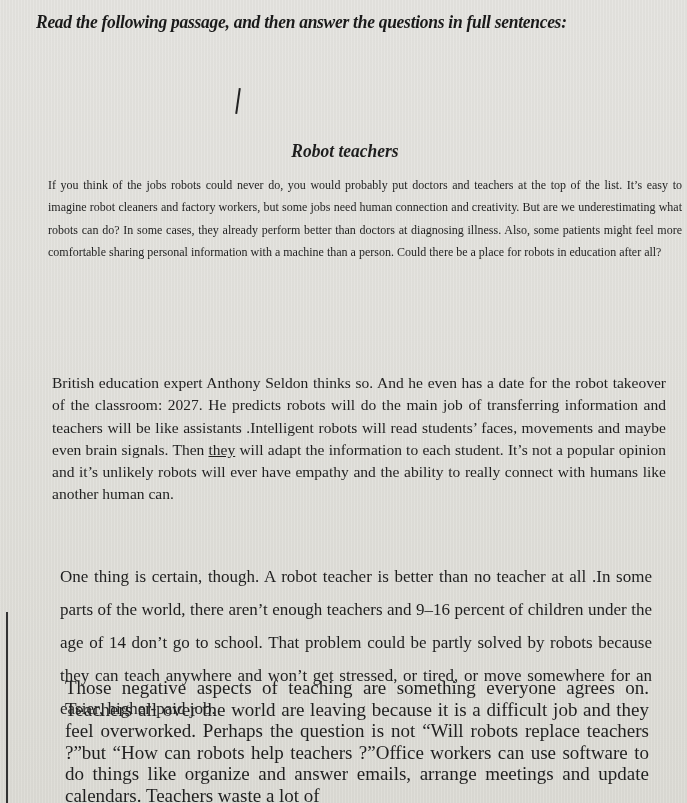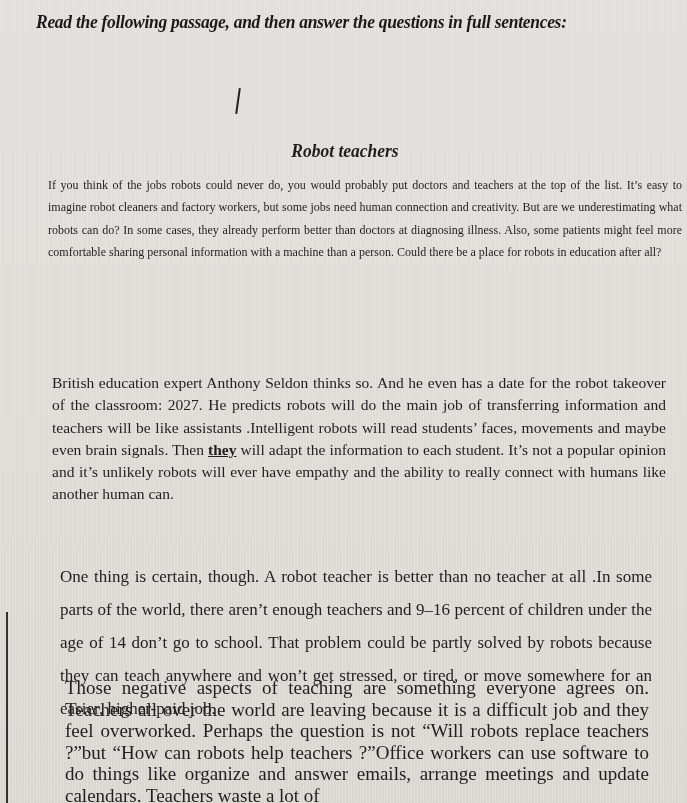--- a/index.html
+++ b/index.html
@@ -65,21 +65,21 @@
       font-size: 16.5px;
       line-height: 22.5px;
       text-align: justify;
       color: #1f1f1f;
     }
     .p1 { left: 48px; top: 174px; width: 634px; font-size: 12px; line-height: 22.3px; }
     .p2 { left: 52px; top: 372px; width: 614px; font-size: 15.5px; line-height: 22.3px; }
     .p3 { left: 60px; top: 560px; width: 592px; font-size: 17px; line-height: 33px; }
     .p4 { left: 65px; top: 677px; width: 584px; font-size: 19px; line-height: 21.5px; }
     .underline-bold {
-      font-weight: bold;
+      font-weight: normal;
       text-decoration: underline;
     }
     .margin-line {
       position: absolute;
       left: 6px;
       top: 612px;
       width: 1.5px;
       height: 191px;
       background: #333;
     }

